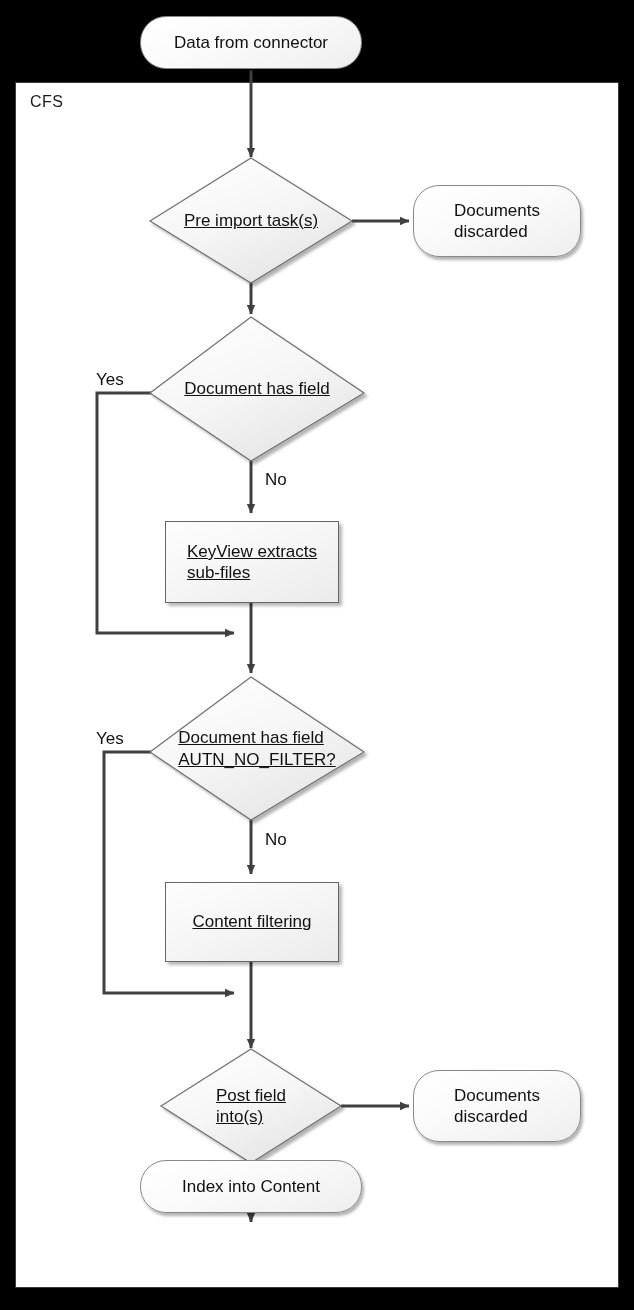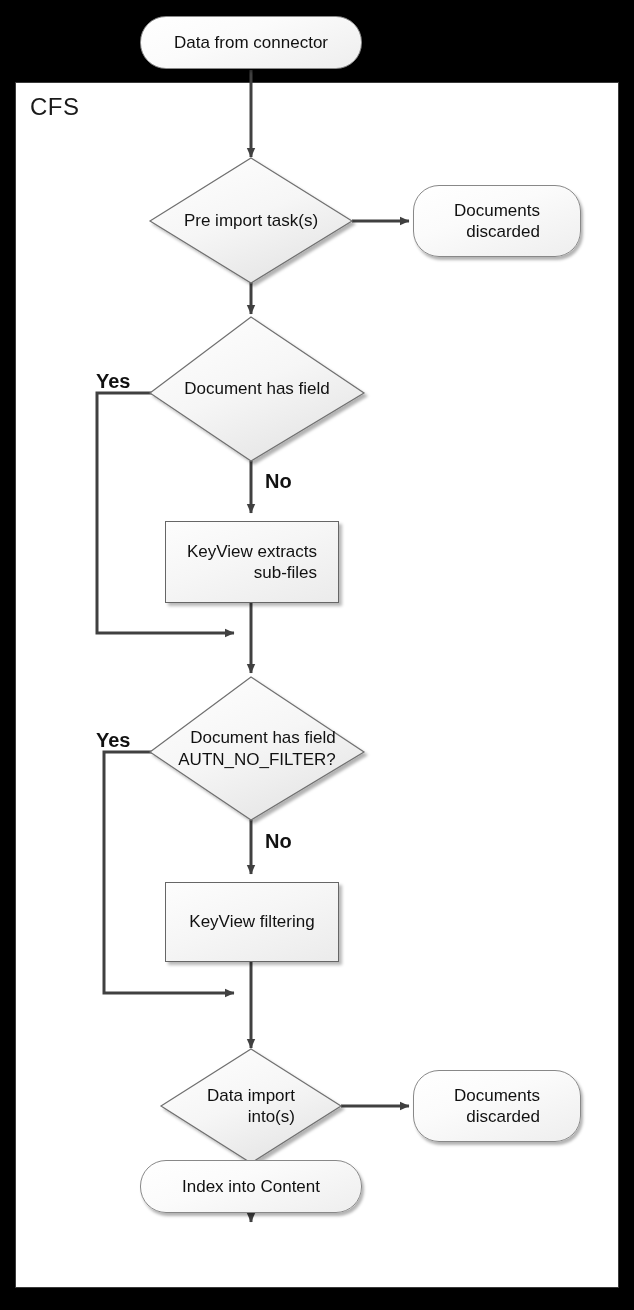--- a/index.html
+++ b/index.html
@@ -24,72 +24,73 @@
     height: 1206px;
     background: #ffffff;
     border: 1px solid #3a3a3a;
     box-sizing: border-box;
     box-shadow: 3px 3px 2px rgba(0,0,0,0.28);
   }
   #cfs-label {
     position: absolute;
     left: 30px;
     top: 93px;
-    font-size: 24px;
+    font-size: 16px;
     color: #1a1a1a;
     letter-spacing: 0.5px;
     white-space: nowrap;
   }
   
   #edges {
     position: absolute;
     left: 0; top: 0;
     width: 634px; height: 1310px;
     pointer-events: none;
   }
   
   .node {
     position: absolute;
     box-sizing: border-box;
     display: flex;
     align-items: center;
     justify-content: center;
-    text-align: right;
+    text-align: left;
     color: #111111;
     font-size: 17px;
     line-height: 1.25;
   }
   .node .lbl { display:block; }
   .terminator {
     border: 1px solid #888888;
     border-radius: 26px;
     background: linear-gradient(160deg, #ffffff 0%, #fbfbfb 40%, #eeeeee 100%);
     box-shadow: 2px 3px 3px rgba(0,0,0,0.30);
   }
   .process {
     border: 1px solid #666666;
     background: linear-gradient(160deg, #fdfdfd 0%, #f6f6f6 45%, #ebebeb 100%);
     box-shadow: 3px 3px 3px rgba(0,0,0,0.28);
+    text-decoration: underline;
   }
   
   .decision {
     background: transparent;
     box-shadow: none;
     border: none;
+    text-decoration: underline;
   }
   .decision .lbl {
     position: relative;
     z-index: 2;
   }
   .edge-label {
     position: absolute;
-    font-size: 20px;
+    font-size: 17px;
     color: #111111;
     white-space: nowrap;
-    font-weight: bold;
   }
 </style>
 </head>
 <body>
 
 <div id="canvas">
 
   <div id="cfs-box"></div>
   <div id="cfs-label">CFS</div>
 
@@ -171,26 +172,26 @@
     <span class="lbl">
       <span>Document has field</span><br>
       <span>AUTN_NO_FILTER?</span>
     </span>
   </div>
 
   <div class="edge-label" style="left:96px; top:729px;">Yes</div>
   <div class="edge-label" style="left:265px; top:830px;">No</div>
 
   <div class="node process" style="left:165px; top:882px; width:174px; height:80px;">
-    <span class="lbl">KeyView filtering</span>
+    <span class="lbl">Content filtering</span>
   </div>
 
   <div class="node decision" style="left:161px; top:1049px; width:180px; height:114px;">
     <span class="lbl">
-      <span>Data import</span><br>
+      <span>Post field</span><br>
       <span>into(s)</span>
     </span>
   </div>
 
   <div class="node terminator" style="left:413px; top:1070px; width:168px; height:72px;">
     <span class="lbl">
       <span>Documents</span><br>
       <span>discarded</span>
     </span>
   </div>

